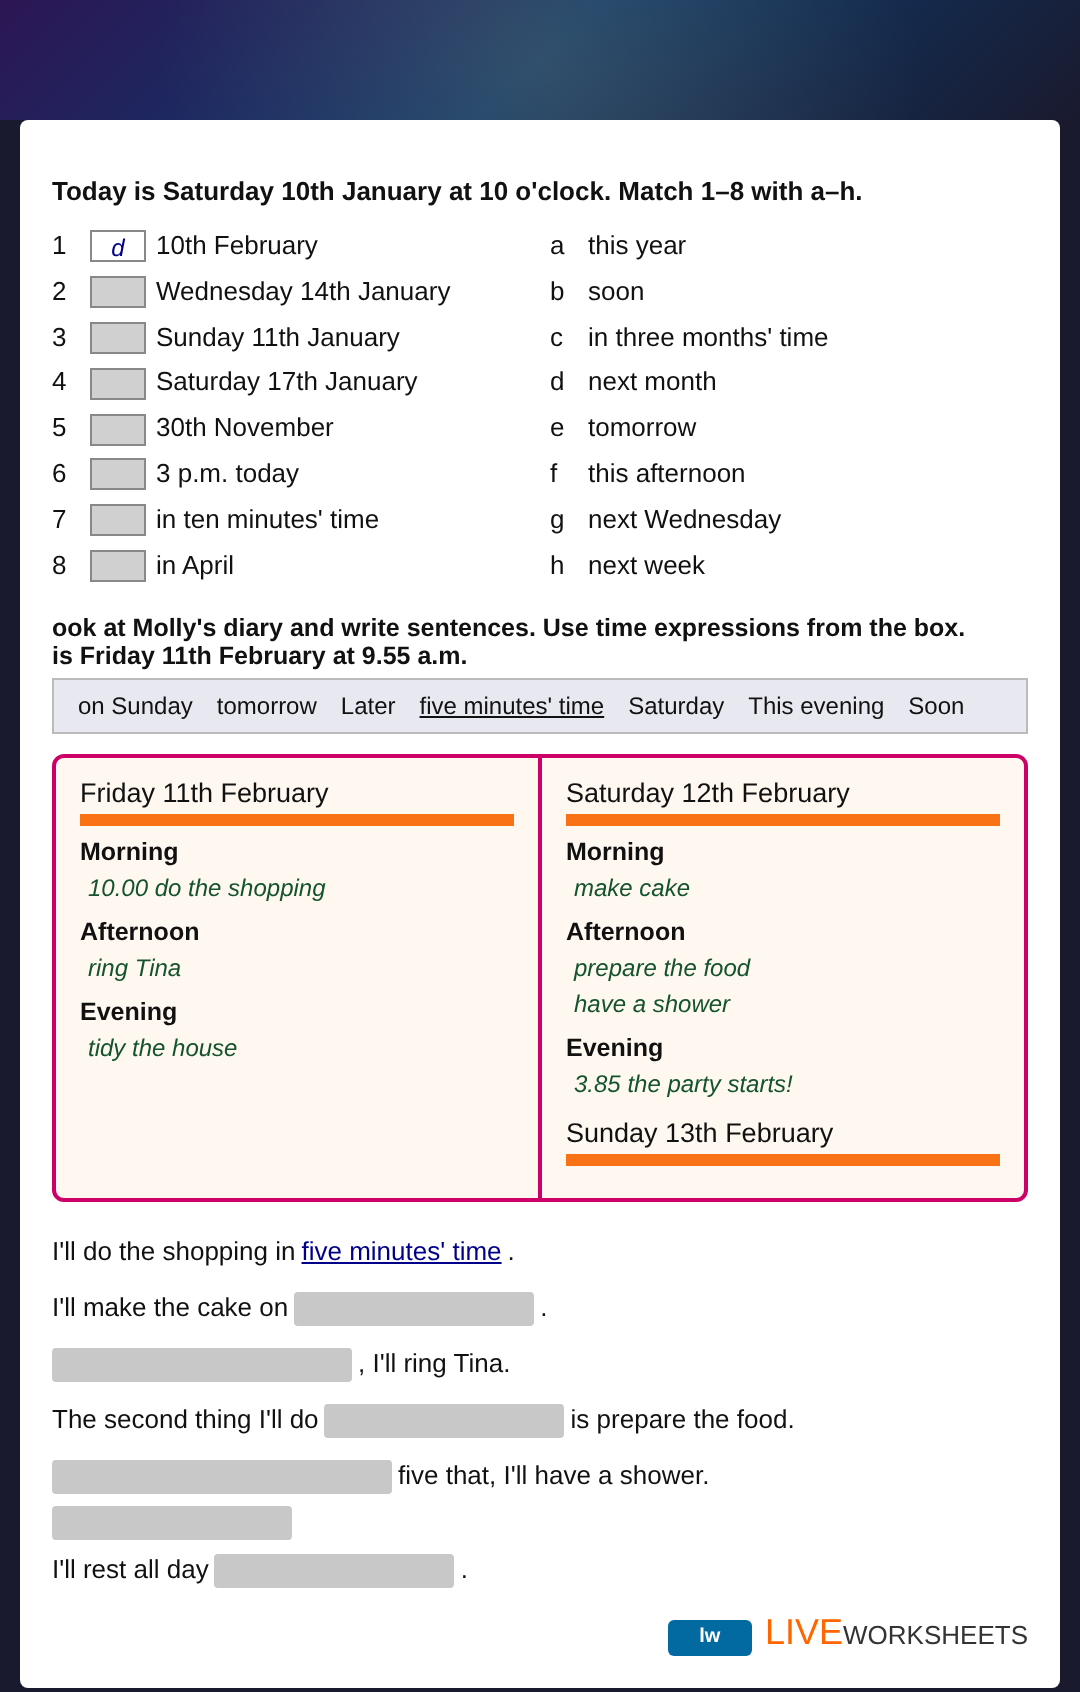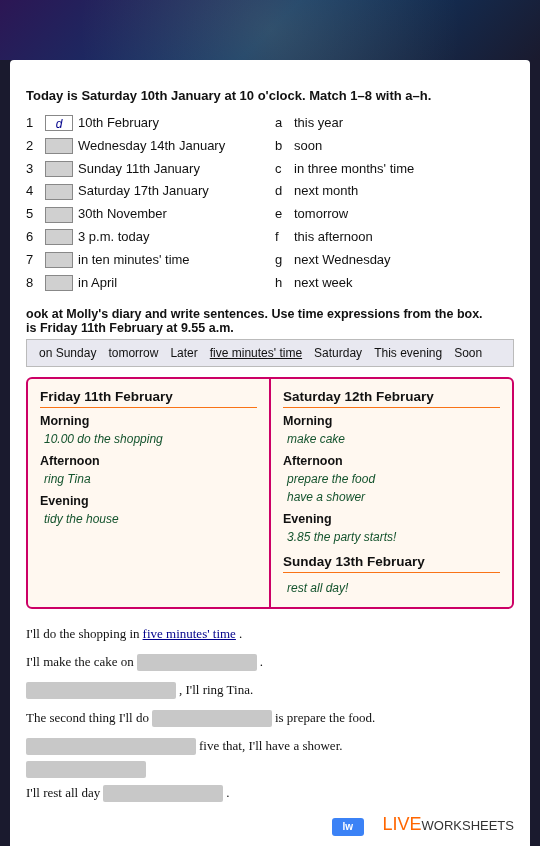--- a/index.html
+++ b/index.html
@@ -140,24 +140,24 @@
       padding: 10px 12px;
       border-right: 2px solid #c06;
     }
 
     .diary-page:last-child {
       border-right: none;
     }
 
     .diary-day-title {
       font-size: 13.5px;
-      font-weight: bold;
+      font-weight: normal;
       color: #111;
       margin-bottom: 6px;
-      border-bottom: 1px solid #f97316;
+      border-bottom: 6px solid #f97316;
       padding-bottom: 3px;
     }
 
     .diary-section-label {
       font-size: 12.5px;
       font-weight: bold;
       color: #111;
       margin-top: 6px;
       margin-bottom: 2px;
     }
@@ -175,21 +175,20 @@
       color: #111;
       line-height: 2;
     }
 
     .sentences-section .sentence-row {
       display: flex;
       align-items: center;
       flex-wrap: wrap;
       gap: 3px;
       margin-bottom: 2px;
-      font-family: Liberation Serif, serif;
     }
 
     .fill-box {
       display: inline-block;
       height: 17px;
       background: #c8c8c8;
       border-radius: 2px;
       vertical-align: middle;
     }
 
@@ -204,30 +203,30 @@
 
     .liveworksheets-badge {
       text-align: right;
       margin-top: 8px;
       font-size: 13px;
       font-weight: bold;
     }
 
     .liveworksheets-badge .lw-icon {
       display: inline-block;
-      width: 32px;
+      width: 42px;
       height: 18px;
-      background: #3b82f6;
+      background: #0369a1;
       border-radius: 3px;
       color: #fff;
       font-size: 10px;
       font-weight: bold;
       text-align: center;
       line-height: 18px;
-      margin-right: 15px;
+      margin-right: 3px;
       vertical-align: middle;
     }
 
     .lw-text {
       color: #ff6600;
       font-weight: normal;
       font-size: 18px;
     }
     .lw-text-dark {
       color: #333;
@@ -362,21 +361,20 @@
     <div class="diary-page">
       <div class="diary-day-title">Saturday 12th February</div>
       <div class="diary-section-label">Morning</div>
       <div class="diary-entry">make cake</div>
       <div class="diary-section-label">Afternoon</div>
       <div class="diary-entry">prepare the food</div>
       <div class="diary-entry">have a shower</div>
       <div class="diary-section-label">Evening</div>
       <div class="diary-entry">3.85 the party starts!</div>
       <div class="diary-day-title" style="margin-top:8px;">Sunday 13th February</div>
-      <div class="diary-entry">rest all day!</div>
     </div>
   </div>
 
   <div class="sentences-section">
 
     <div class="sentence-row">
       <span>I'll do the shopping in</span>
       <span class="underline-text">five minutes' time</span>
       <span>.</span>
     </div>

